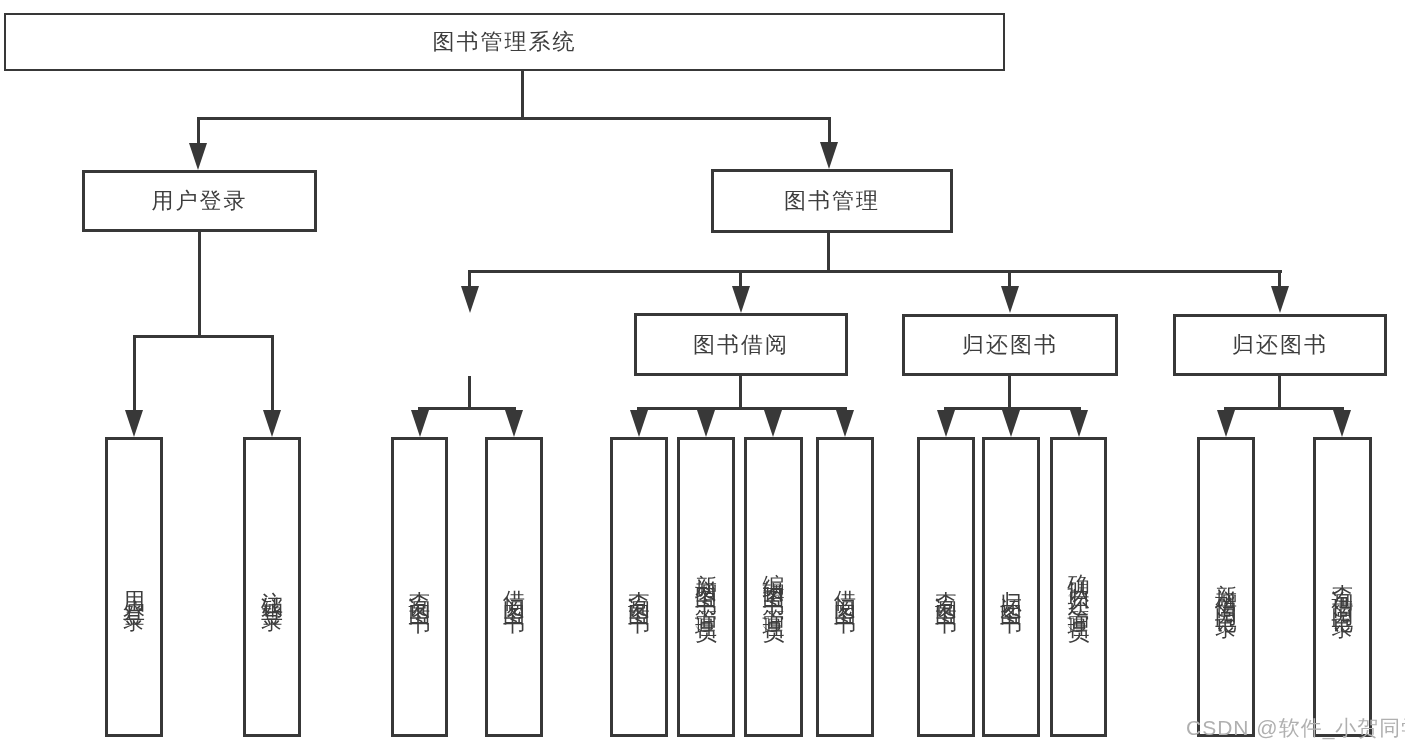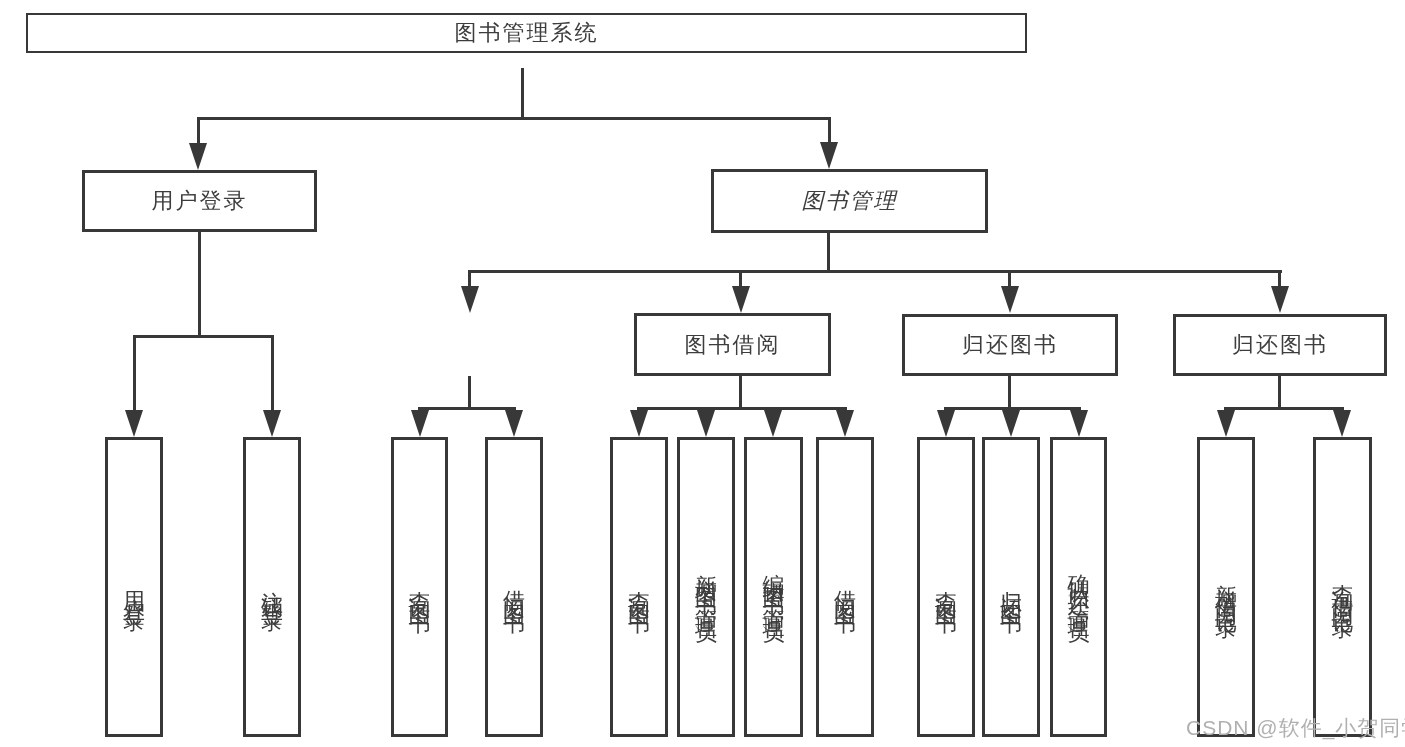--- a/index.html
+++ b/index.html
@@ -72,35 +72,35 @@
     letter-spacing: 1px;
     white-space: nowrap;
     z-index: 3;
   }
 </style>
 </head>
 <body>
 
 <div id="stage">
 
-  <div class="box root-box" style="left:26px; top:13px; width:1001px; height:40px;">
+  <div class="box root-box" style="left:4px; top:13px; width:1001px; height:58px;">
     <span>图书管理系统</span>
   </div>
 
   <div class="v" style="left:521px; top:68px; height:52px;"></div>
   <div class="h" style="left:197px; top:117px; width:634px;"></div>
   <div class="v" style="left:197px; top:117px; height:40px;"></div>
   <div class="ah" style="left:189px; top:143px;"></div>
   <div class="v" style="left:828px; top:117px; height:40px;"></div>
   <div class="ah" style="left:820px; top:142px;"></div>
 
   <div class="box" style="left:82px; top:170px; width:235px; height:62px;">
     <span>用户登录</span>
   </div>
-  <div class="box" style="left:711px; top:169px; width:277px; height:64px;font-style:italic;">
+  <div class="box" style="left:711px; top:169px; width:242px; height:64px;">
     <span>图书管理</span>
   </div>
 
   <div class="v" style="left:198px; top:232px; height:106px;"></div>
   <div class="h" style="left:133px; top:335px; width:141px;"></div>
   <div class="v" style="left:133px; top:335px; height:80px;"></div>
   <div class="ah" style="left:125px; top:410px;"></div>
   <div class="v" style="left:271px; top:335px; height:80px;"></div>
   <div class="ah" style="left:263px; top:410px;"></div>
 
@@ -108,21 +108,21 @@
   <div class="h" style="left:468px; top:270px; width:814px;"></div>
   <div class="v" style="left:468px; top:270px; height:20px;"></div>
   <div class="ah" style="left:461px; top:286px;"></div>
   <div class="v" style="left:739px; top:270px; height:20px;"></div>
   <div class="ah" style="left:732px; top:286px;"></div>
   <div class="v" style="left:1008px; top:270px; height:20px;"></div>
   <div class="ah" style="left:1001px; top:286px;"></div>
   <div class="v" style="left:1278px; top:270px; height:20px;"></div>
   <div class="ah" style="left:1271px; top:286px;"></div>
 
-  <div class="box" style="left:634px; top:313px; width:197px; height:63px;">
+  <div class="box" style="left:634px; top:313px; width:214px; height:63px;">
     <span>图书借阅</span>
   </div>
   <div class="box" style="left:902px; top:314px; width:216px; height:62px;">
     <span>归还图书</span>
   </div>
   <div class="box" style="left:1173px; top:314px; width:214px; height:62px;">
     <span>归还图书</span>
   </div>
 
   <div class="v" style="left:468px; top:376px; height:34px;"></div>

